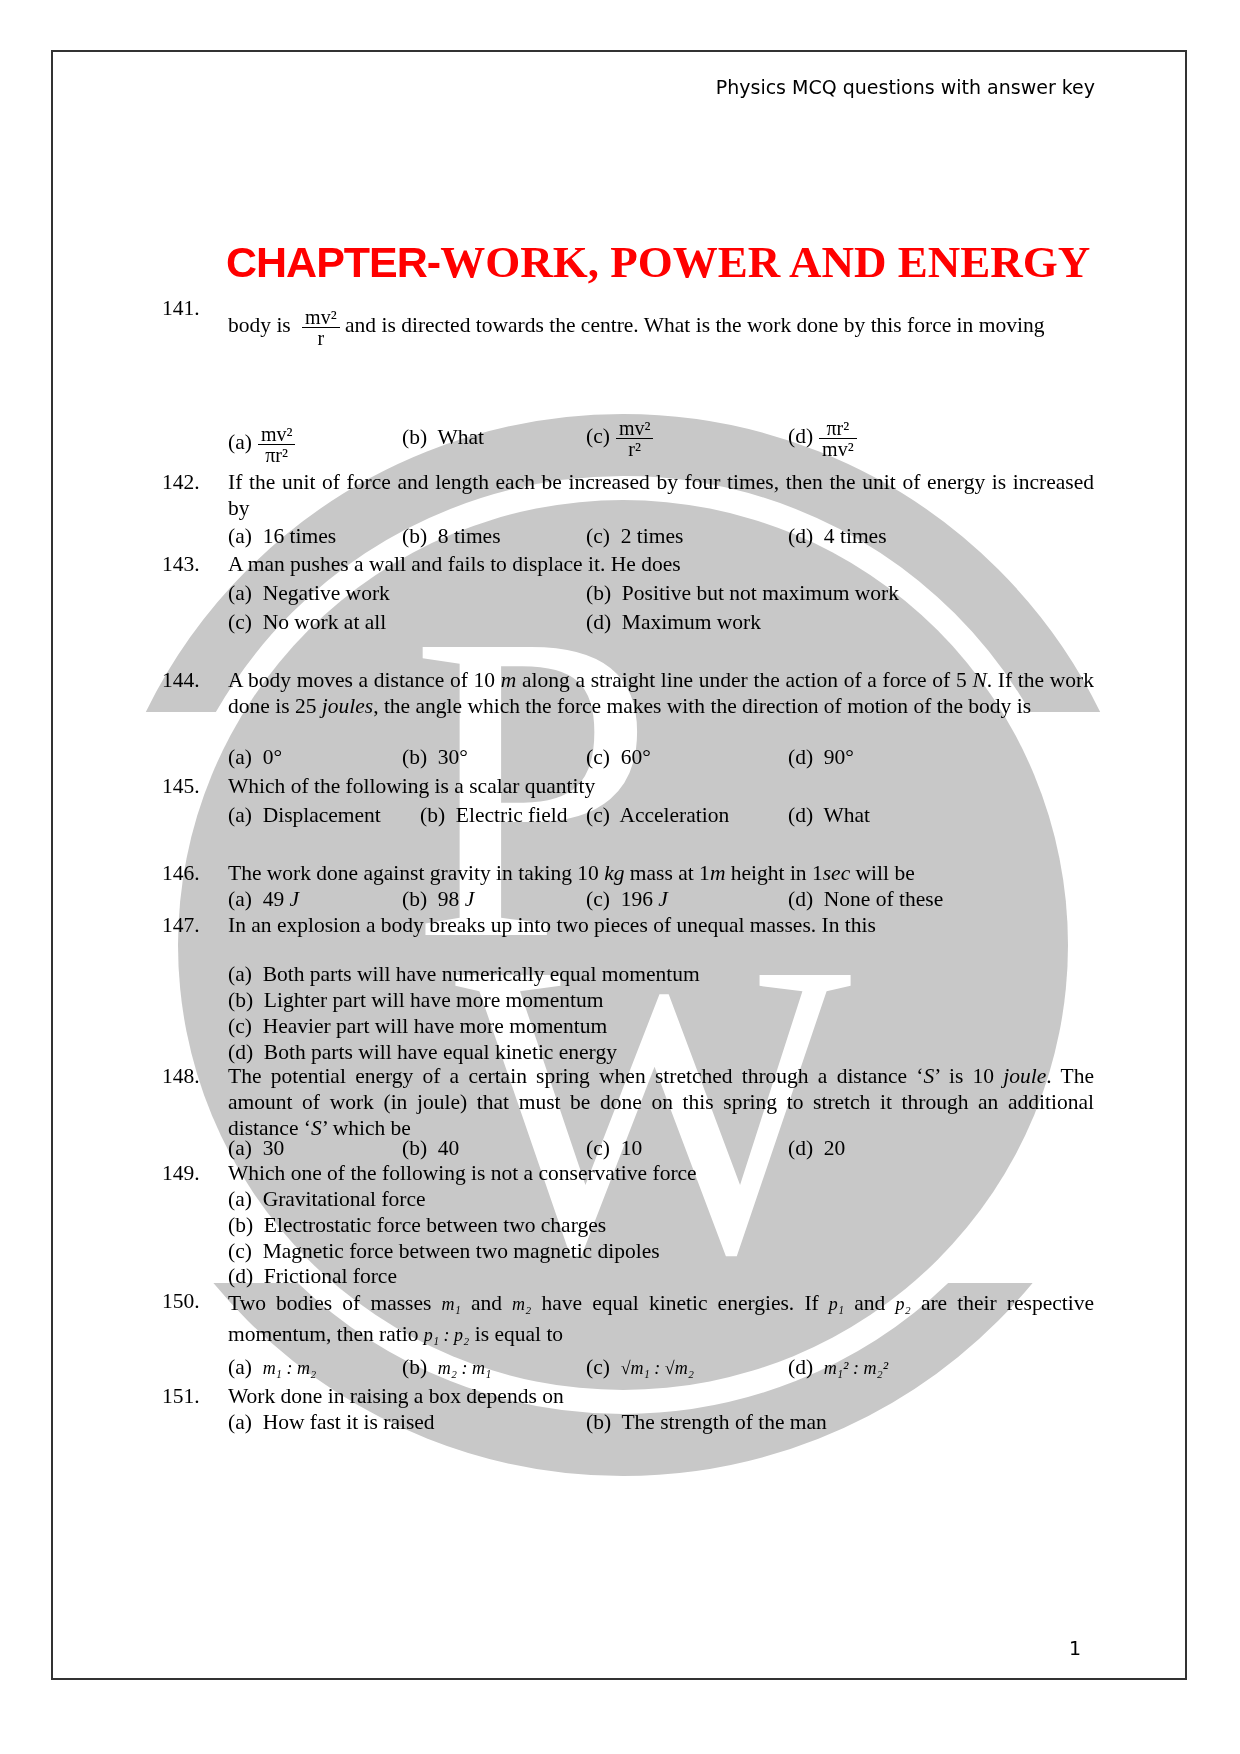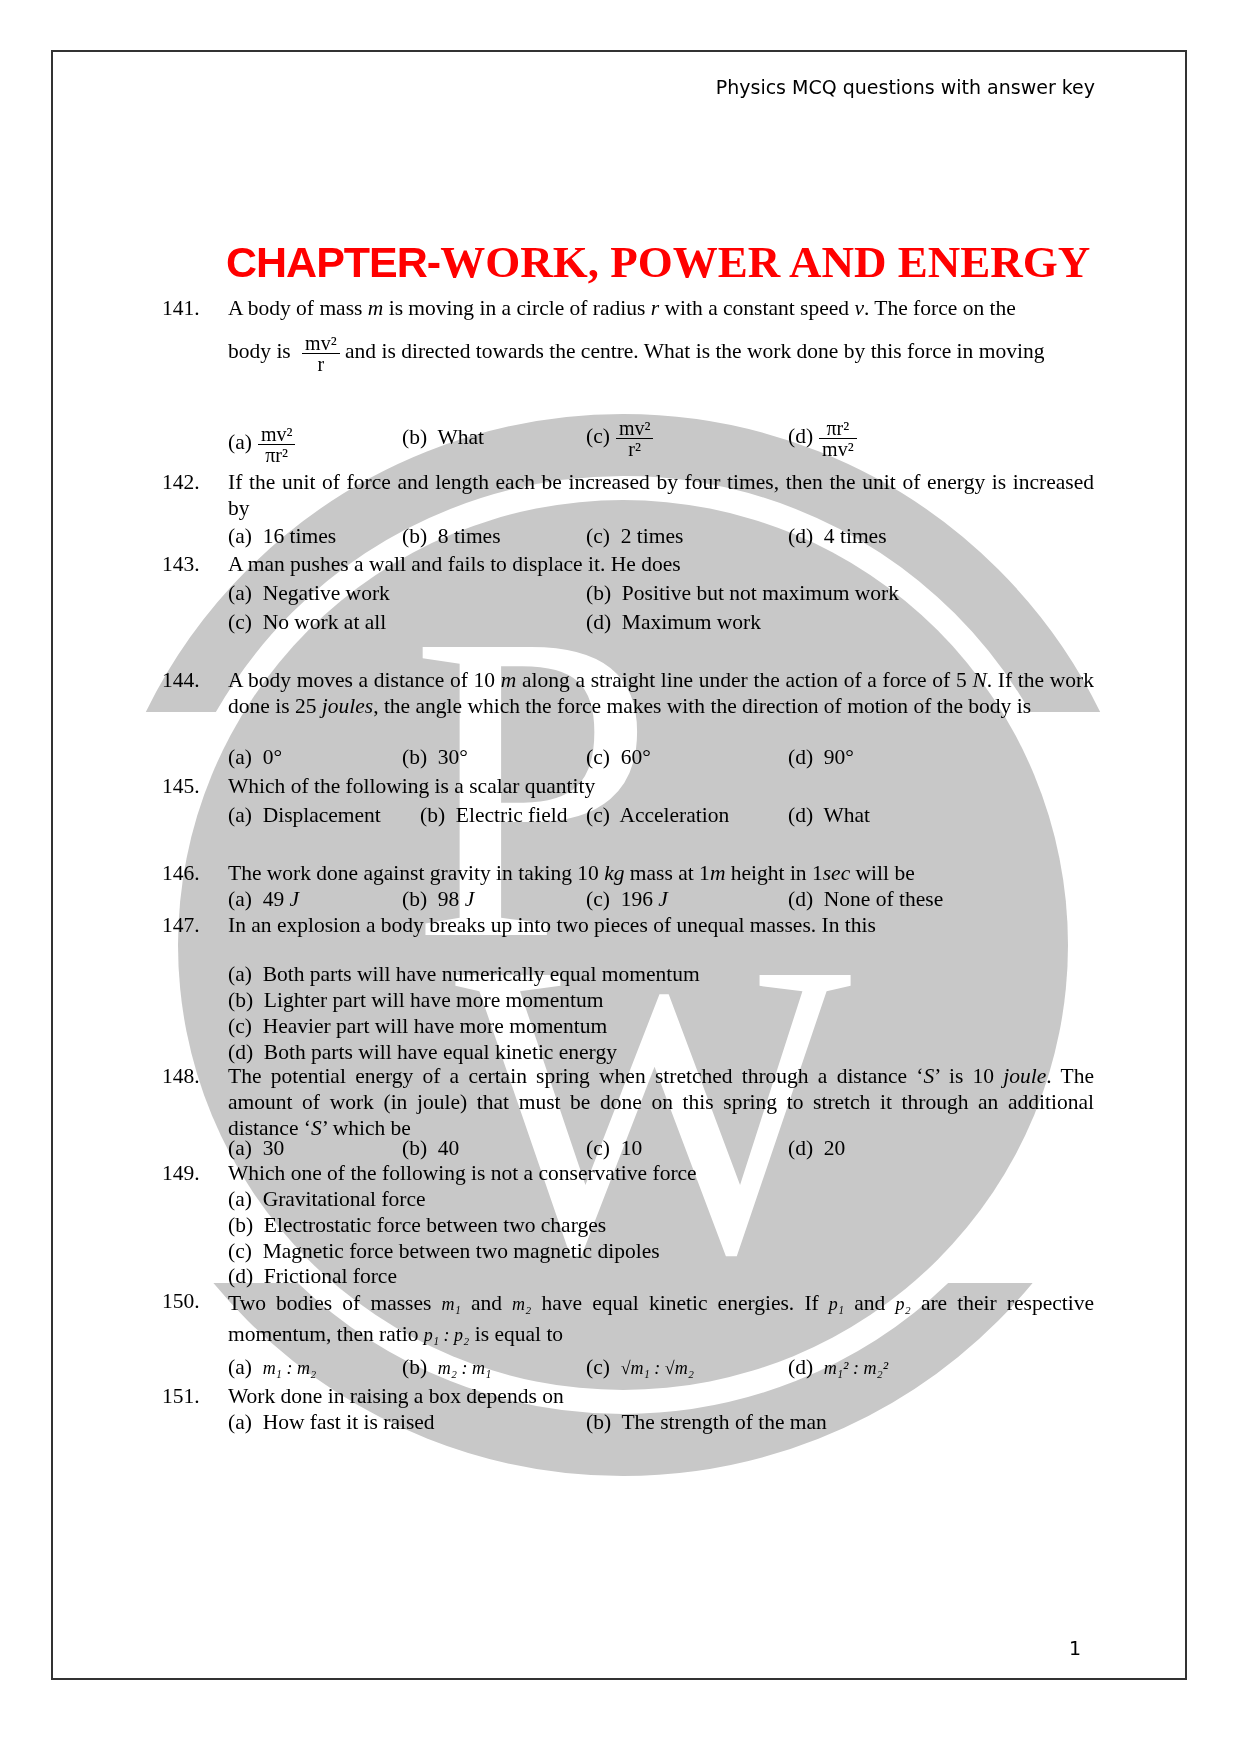--- a/index.html
+++ b/index.html
@@ -46,21 +46,20 @@
 </svg>
 
 <div class="header-text">Physics MCQ questions with answer key</div>
 
 <div class="title"><span class="t1">CHAPTER-</span><span class="t2">WORK, POWER AND ENERGY</span></div>
 
 <div class="content">
 
   <div class="q" style="top:295px;">
     <span class="qnum">141.</span>
-    <div class="qtext">A body of mass <i>m</i> is moving in a circle of radius <i>r</i> with a constant speed <i>v</i>. The force on the</div>
     <div class="qtext" style="margin-top:12px; text-align:left; white-space:nowrap;"><span>body is</span> <span class="frac"><span class="num">mv²</span><span class="den">r</span></span> <span>and is directed towards the centre. What is the work done by this force in moving</span></div>
   </div>
   <div class="opts" style="top:418px; height:50px;">
     <div class="opt" style="left:0; top:6px;"><span>(a)</span><span class="frac"><span class="num">mv²</span><span class="den">πr²</span></span></div>
     <div class="opt" style="left:174px; top:6px;"><span>(b)</span>&nbsp; <span>What</span></div>
     <div class="opt" style="left:358px; top:0;"><span>(c)</span><span class="frac"><span class="num">mv²</span><span class="den">r²</span></span></div>
     <div class="opt" style="left:560px; top:0;"><span>(d)</span><span class="frac"><span class="num">πr²</span><span class="den">mv²</span></span></div>
   </div>
 
   <div class="q" style="top:469px;">

